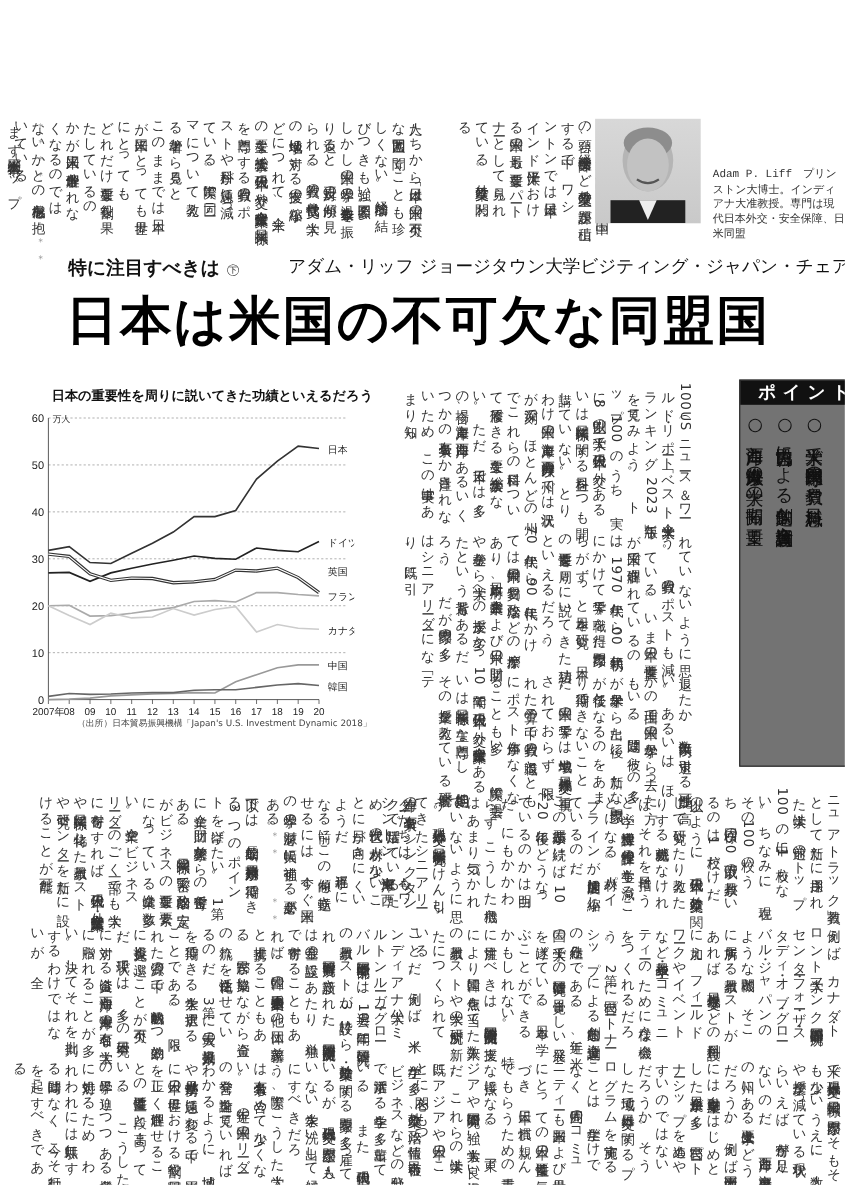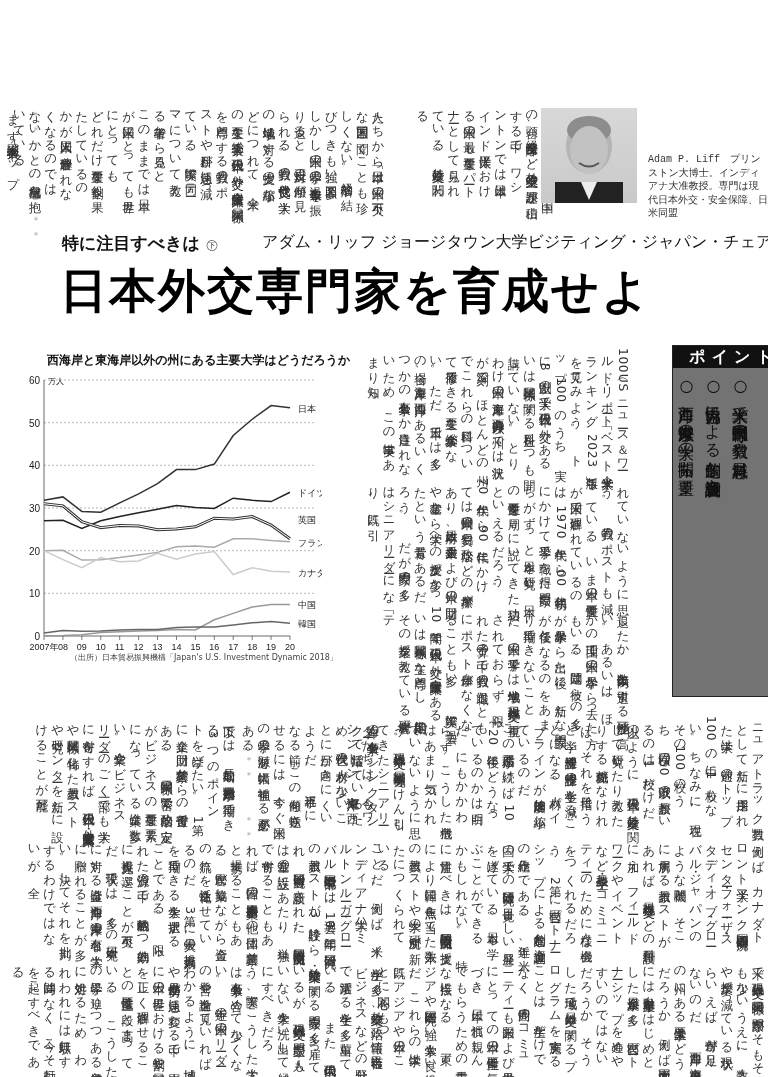--- a/index.html
+++ b/index.html
@@ -33,24 +33,24 @@
     <ellipse cx="48" cy="42" rx="19" ry="24" fill="#c2c2c2"></ellipse>
     <path d="M38 55 Q48 62 58 55" stroke="#555" stroke-width="2" fill="none"></path>
     <rect x="14" y="74" width="68" height="21" fill="#222"></rect>
     <polygon points="40,74 48,92 56,74" fill="#eee"></polygon>
   </svg>
 </div>
 <div class="caption">Adam P. Liff　プリンストン大博士。インディアナ大准教授。専門は現代日本外交・安全保障、日米同盟</div>
 
 <div class="series"><span>特に注目すべきは</span><span class="num">㊦</span></div>
 <div class="byline">アダム・リッフ ジョージタウン大学ビジティング・ジャパン・チェア</div>
-<div class="headline">日本外交専門家を育成せよ</div>
+<div class="headline">日本は米国の不可欠な同盟国</div>
 
 <div class="chart">
-  <div style="position:absolute;left:35px;top:2px;font-size:12px;font-weight:bold;color:#111;white-space:nowrap;">西海岸と東海岸以外の州にある主要大学はどうだろうか</div>
+  <div style="position:absolute;left:35px;top:2px;font-size:12px;font-weight:bold;color:#111;white-space:nowrap;">日本の重要性を周りに説いてきた功績といえるだろう</div>
   <svg id="chart-svg" width="310" height="320" style="position:absolute;left:0;top:0;">
       <text x="28" y="290" font-size="10" text-anchor="end" fill="#222" font-family="Liberation Sans, sans-serif">0</text>
       <line x1="32" x2="302" y1="243.33333333333334" y2="243.33333333333334" stroke="#999" stroke-dasharray="2,2" stroke-width="0.7"></line>
       <text x="28" y="247.33333333333334" font-size="10" text-anchor="end" fill="#222" font-family="Liberation Sans, sans-serif">10</text>
       <line x1="32" x2="302" y1="200.66666666666669" y2="200.66666666666669" stroke="#999" stroke-dasharray="2,2" stroke-width="0.7"></line>
       <text x="28" y="204.66666666666669" font-size="10" text-anchor="end" fill="#222" font-family="Liberation Sans, sans-serif">20</text>
       <line x1="32" x2="302" y1="158" y2="158" stroke="#999" stroke-dasharray="2,2" stroke-width="0.7"></line>
       <text x="28" y="162" font-size="10" text-anchor="end" fill="#222" font-family="Liberation Sans, sans-serif">30</text>
       <line x1="32" x2="302" y1="115.33333333333334" y2="115.33333333333334" stroke="#999" stroke-dasharray="2,2" stroke-width="0.7"></line>
       <text x="28" y="119.33333333333334" font-size="10" text-anchor="end" fill="#222" font-family="Liberation Sans, sans-serif">40</text>

